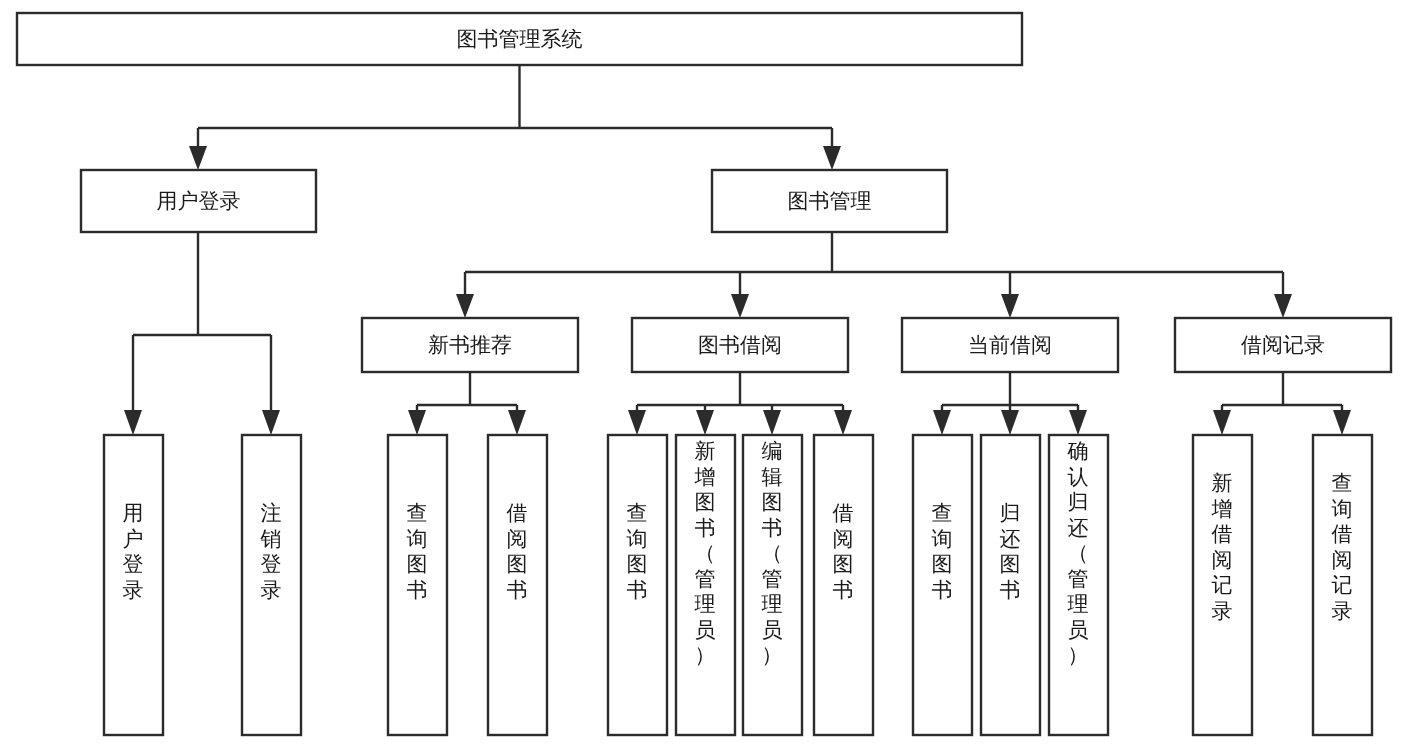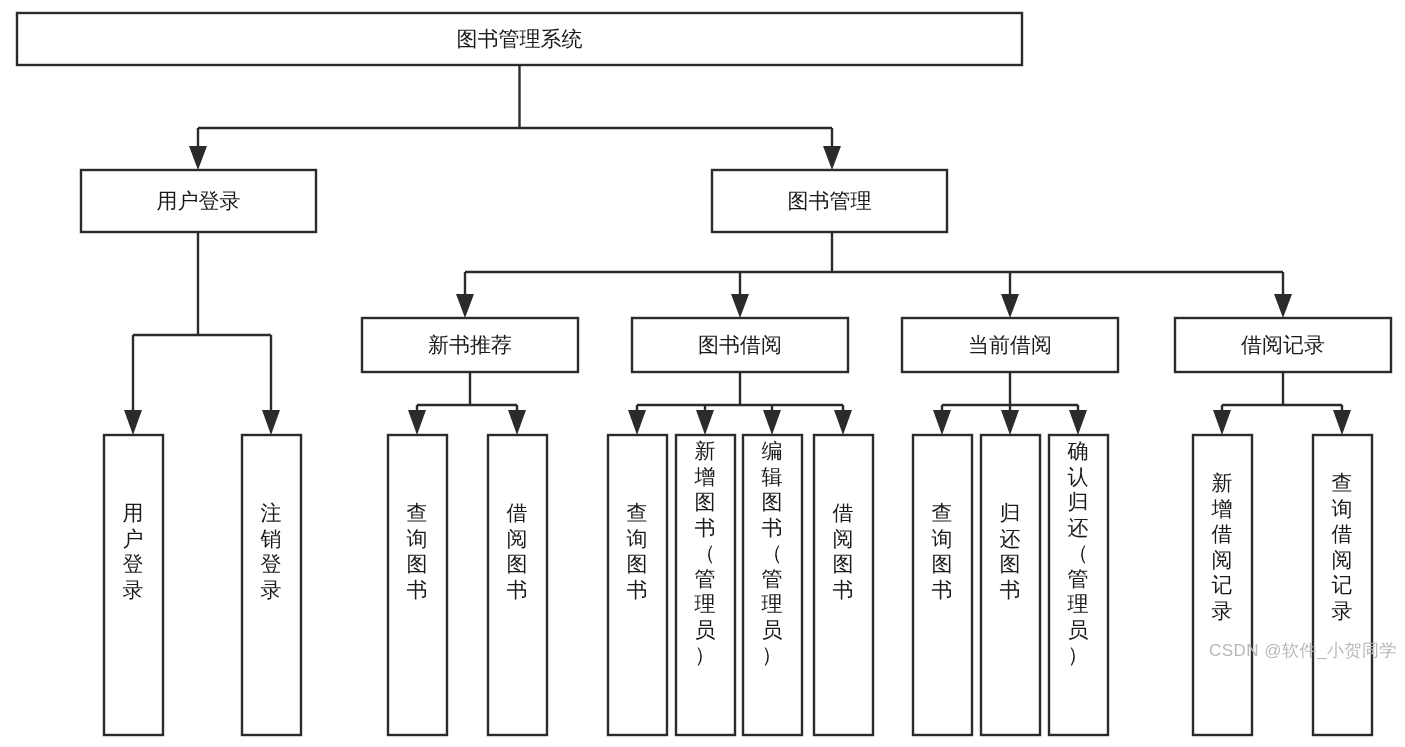--- a/index.html
+++ b/index.html
@@ -232,14 +232,13 @@
       <text class="node-label-vertical" x="1222" y="490"><tspan x="1222" dy="0">新</tspan><tspan x="1222" dy="25.5">增</tspan><tspan x="1222" dy="25.5">借</tspan><tspan x="1222" dy="25.5">阅</tspan><tspan x="1222" dy="25.5">记</tspan><tspan x="1222" dy="25.5">录</tspan></text>
     </g>
 
     <g>
       <rect class="node-box" x="1313" y="435" width="59" height="300"></rect>
       <text class="node-label-vertical" x="1342" y="490"><tspan x="1342" dy="0">查</tspan><tspan x="1342" dy="25.5">询</tspan><tspan x="1342" dy="25.5">借</tspan><tspan x="1342" dy="25.5">阅</tspan><tspan x="1342" dy="25.5">记</tspan><tspan x="1342" dy="25.5">录</tspan></text>
     </g>
 
   </svg>
 
-  <div class="watermark-text">CSDN @软件_小贺同学</div>
 </div>
 
 </body></html>

